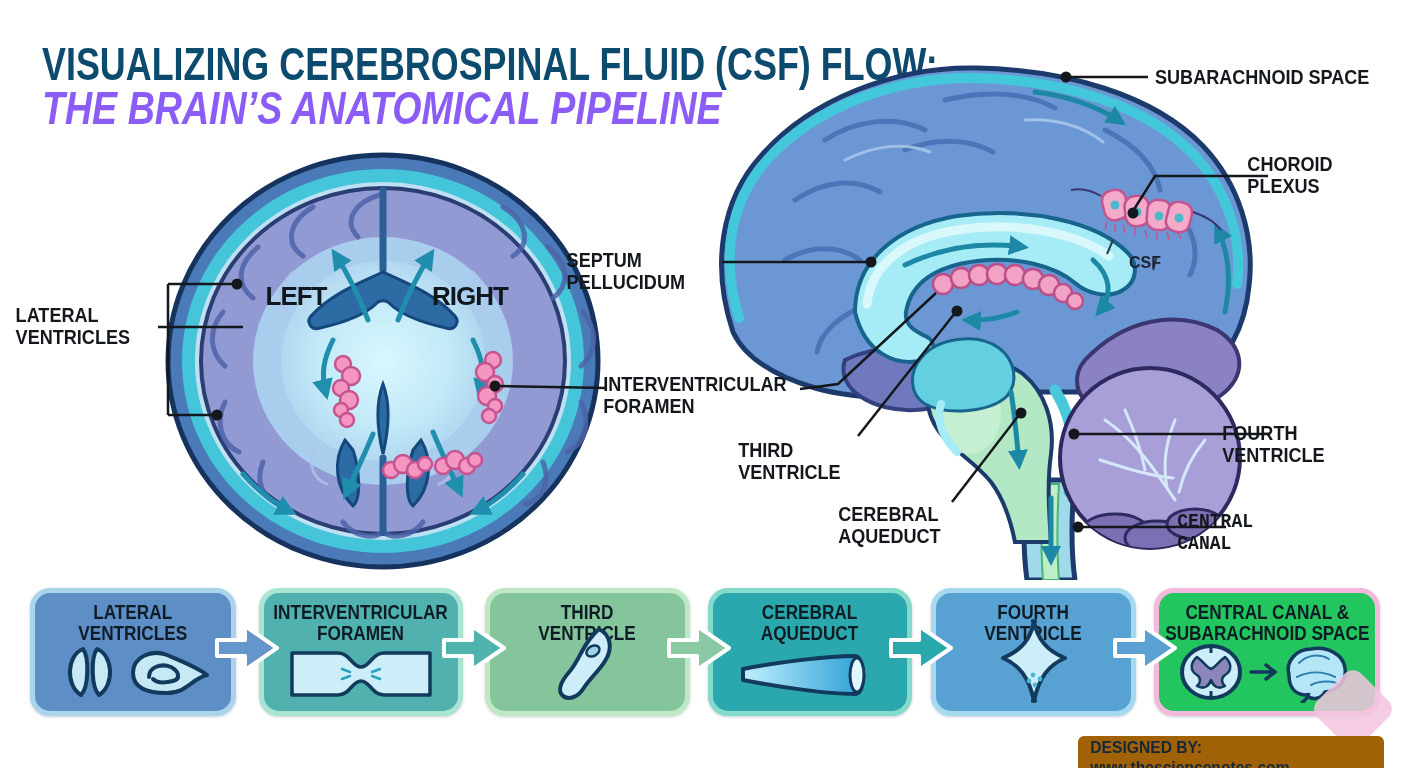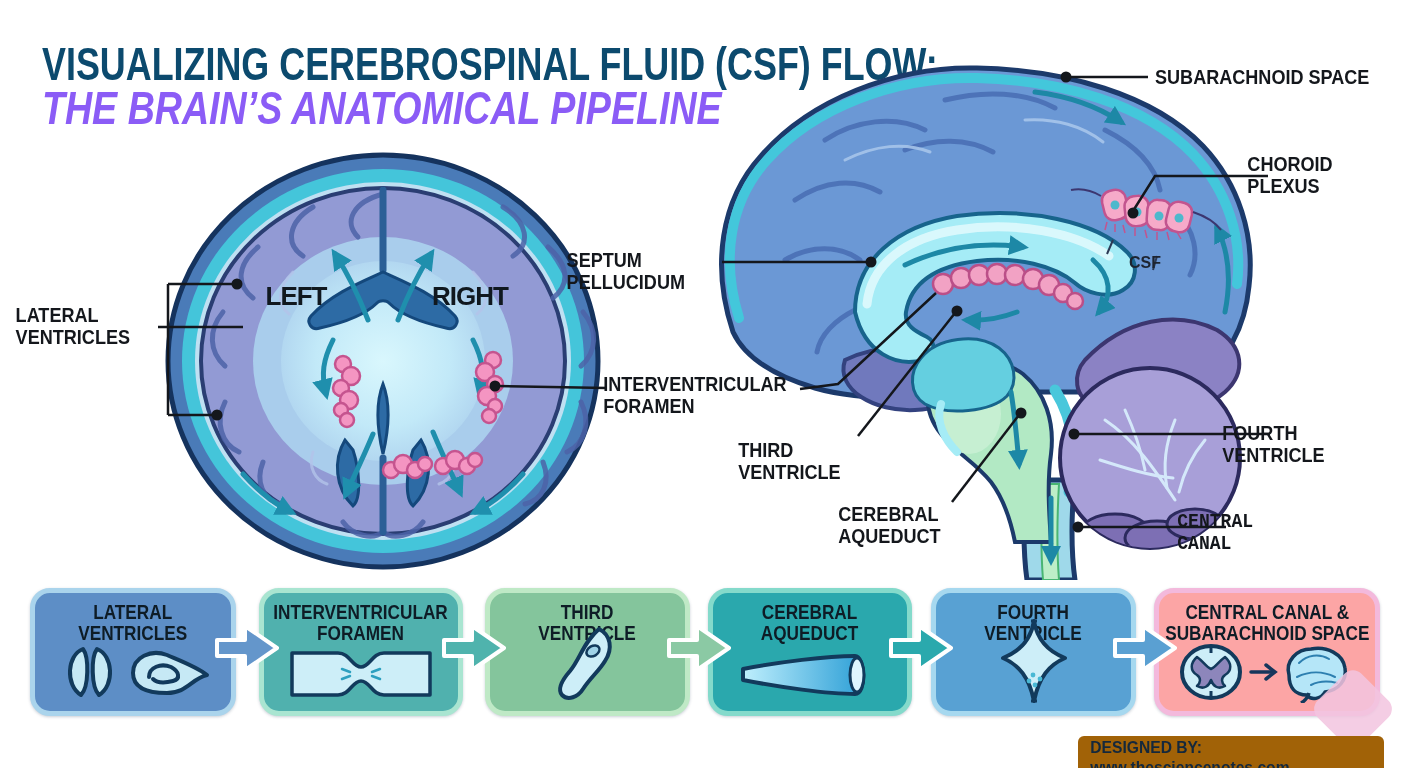--- a/index.html
+++ b/index.html
@@ -378,21 +378,21 @@
         <g fill="#49b8d4">
             <circle cx="40" cy="62" r="2.4"></circle>
             <circle cx="46" cy="66" r="2.4"></circle>
             <circle cx="51" cy="60" r="2.4"></circle>
             <circle cx="44" cy="56" r="2.4"></circle>
           </g>
       </svg>
     </div>
   </div>
 
-  <div class="step-box" style="left: 1154px; width: 226px; background-color: #fca5a5; border-color: rgb(243, 185, 220);">
+  <div class="step-box" style="left: 1154px; width: 226px; background-color: #22c55e; border-color: rgb(243, 185, 220);">
     <div class="step-label"><span class="cond">CENTRAL CANAL &amp;
 SUBARACHNOID SPACE</span></div>
     <div class="step-icon">
       <svg width="180" height="62" viewBox="0 0 180 62">
         <ellipse cx="34" cy="31" rx="29" ry="26" fill="#cdeef8" stroke="#123a5c" stroke-width="4"></ellipse>
         <path d="M34,6 L34,12 M34,50 L34,56" stroke="#123a5c" stroke-width="3"></path>
         <path d="M20,16 C13,22 13,30 20,34 C24,37 24,41 20,45 C27,49 32,45 34,39 C36,45 41,49 48,45 C44,41 44,37 48,34 C55,30 55,22 48,16 C42,20 39,26 34,28 C29,26 26,20 20,16 Z" fill="#8d86bb" stroke="#123a5c" stroke-width="2.5" stroke-linejoin="round"></path>
         <g stroke="#16365c" stroke-width="3.5" fill="none" stroke-linecap="round">
           <path d="M74,31 H96"></path>
             <path d="M89,24 L98,31 L89,38"></path>

